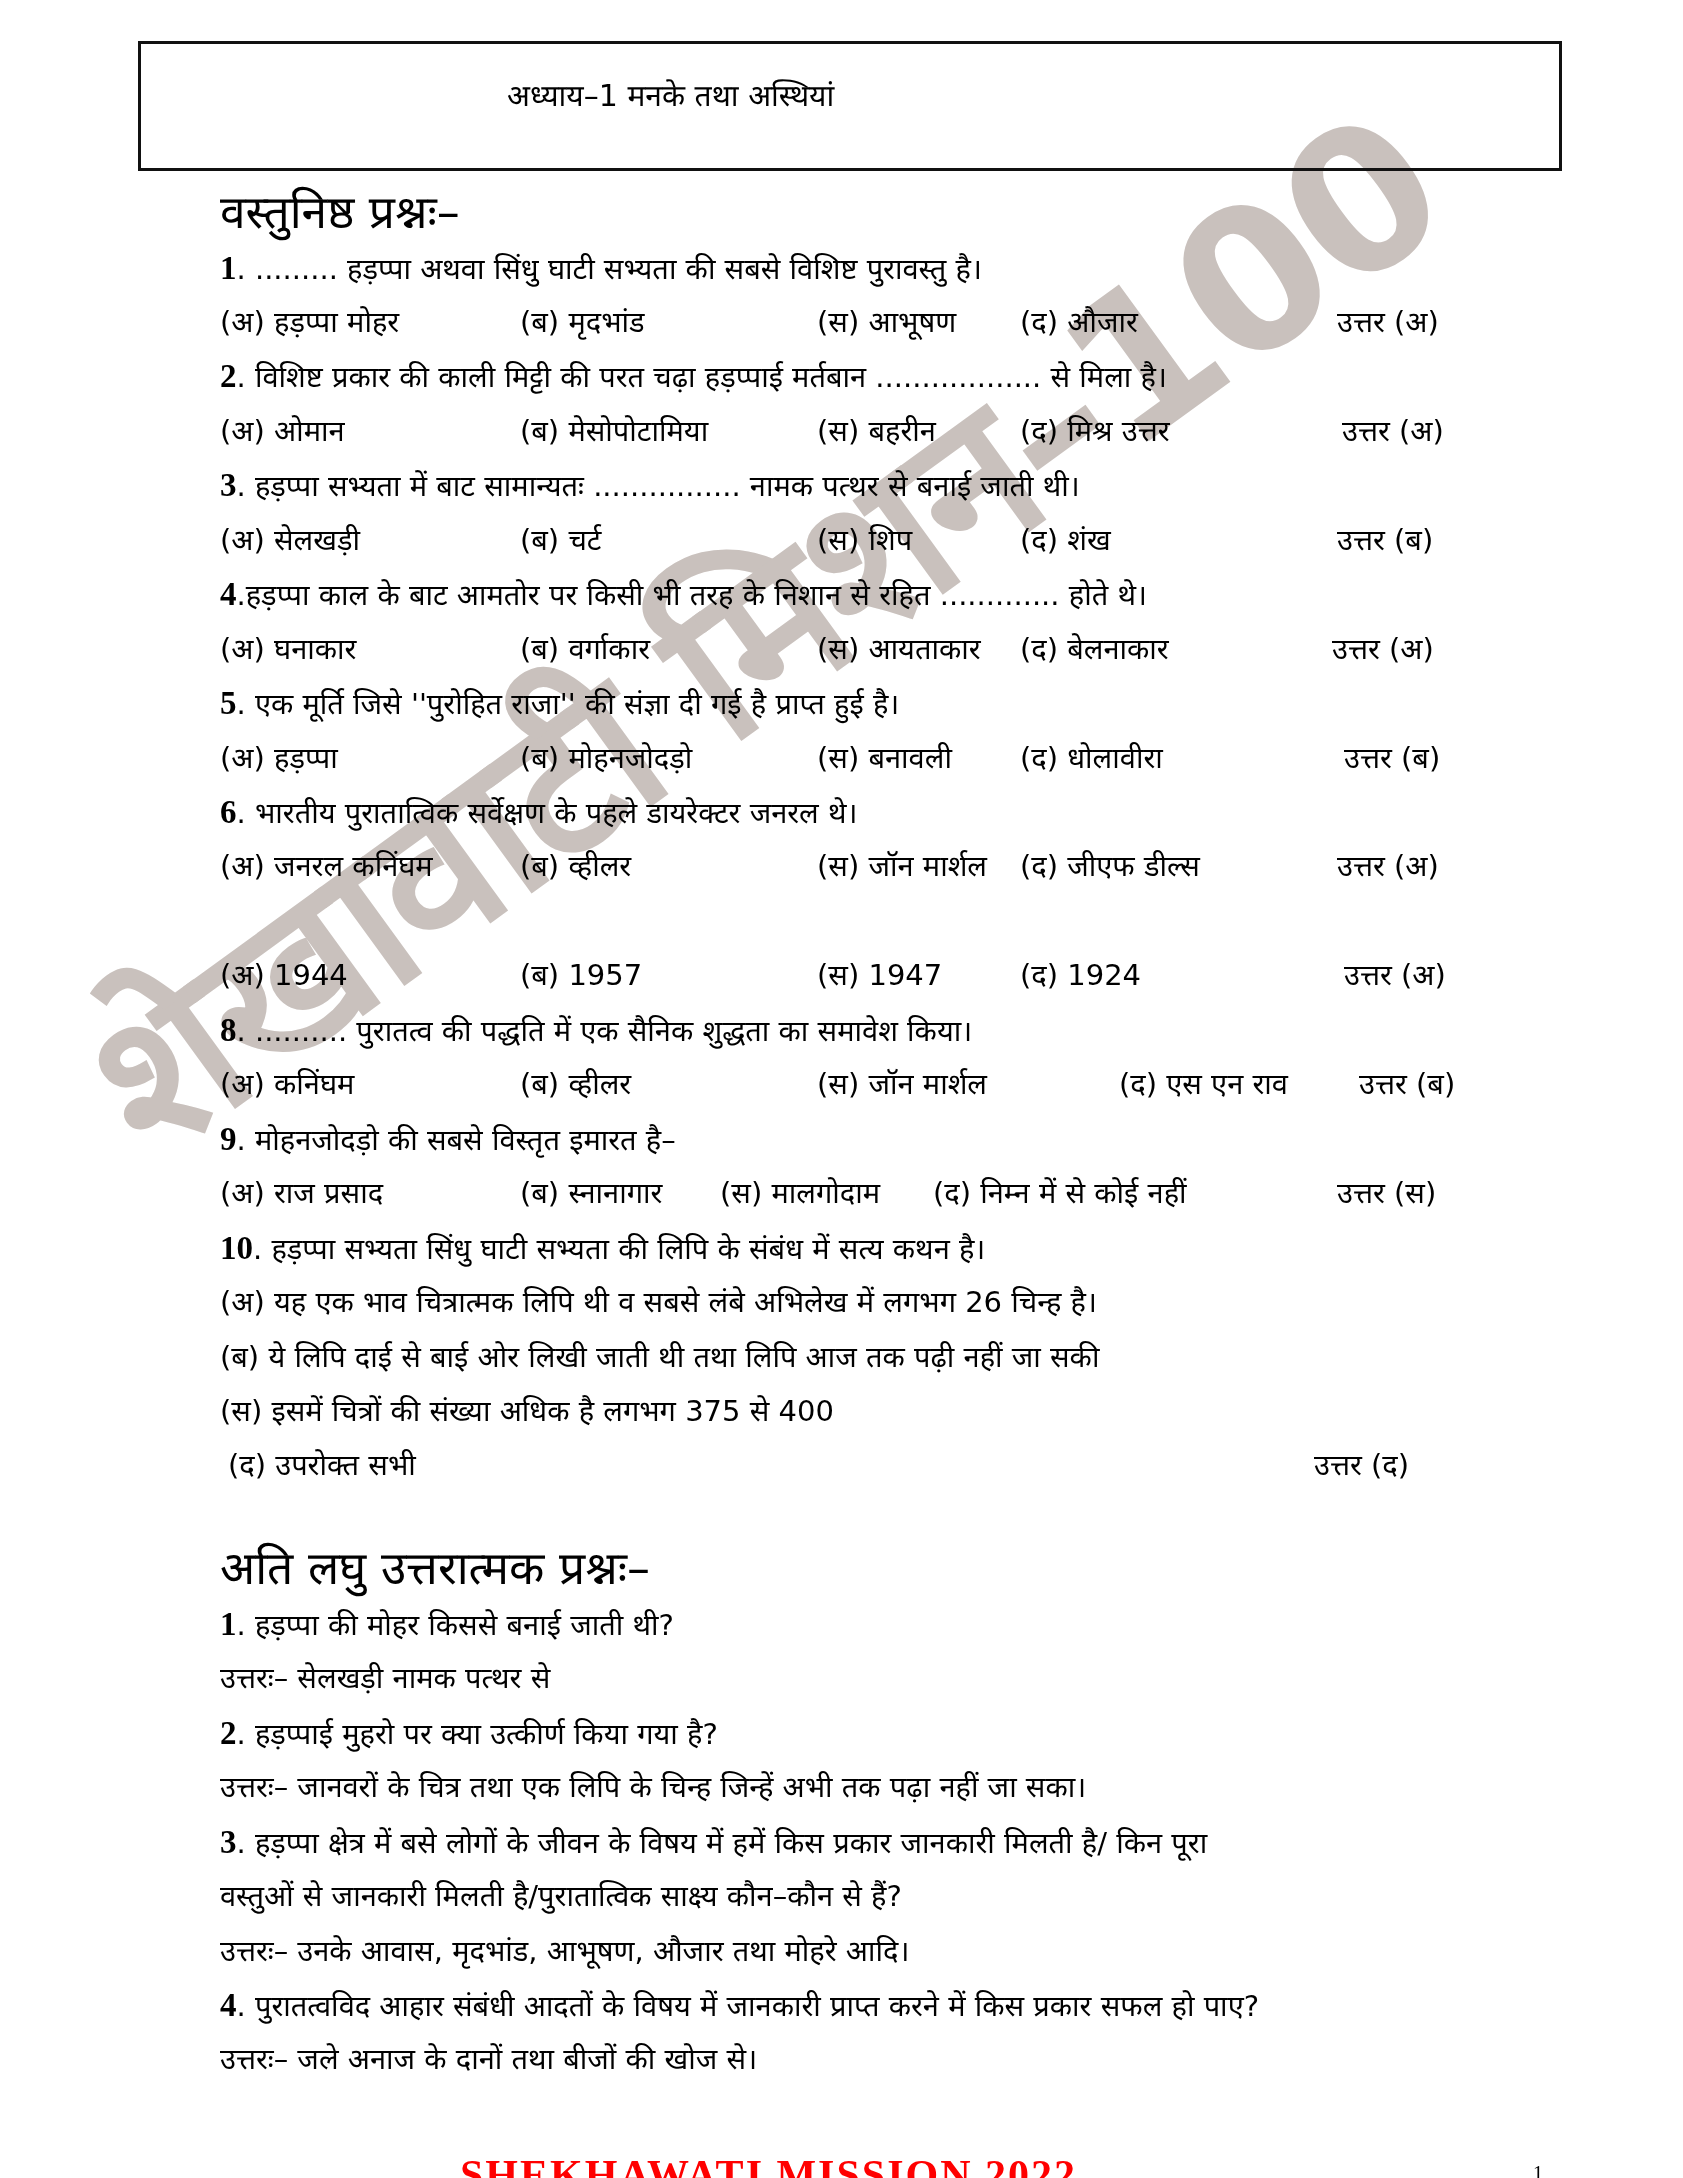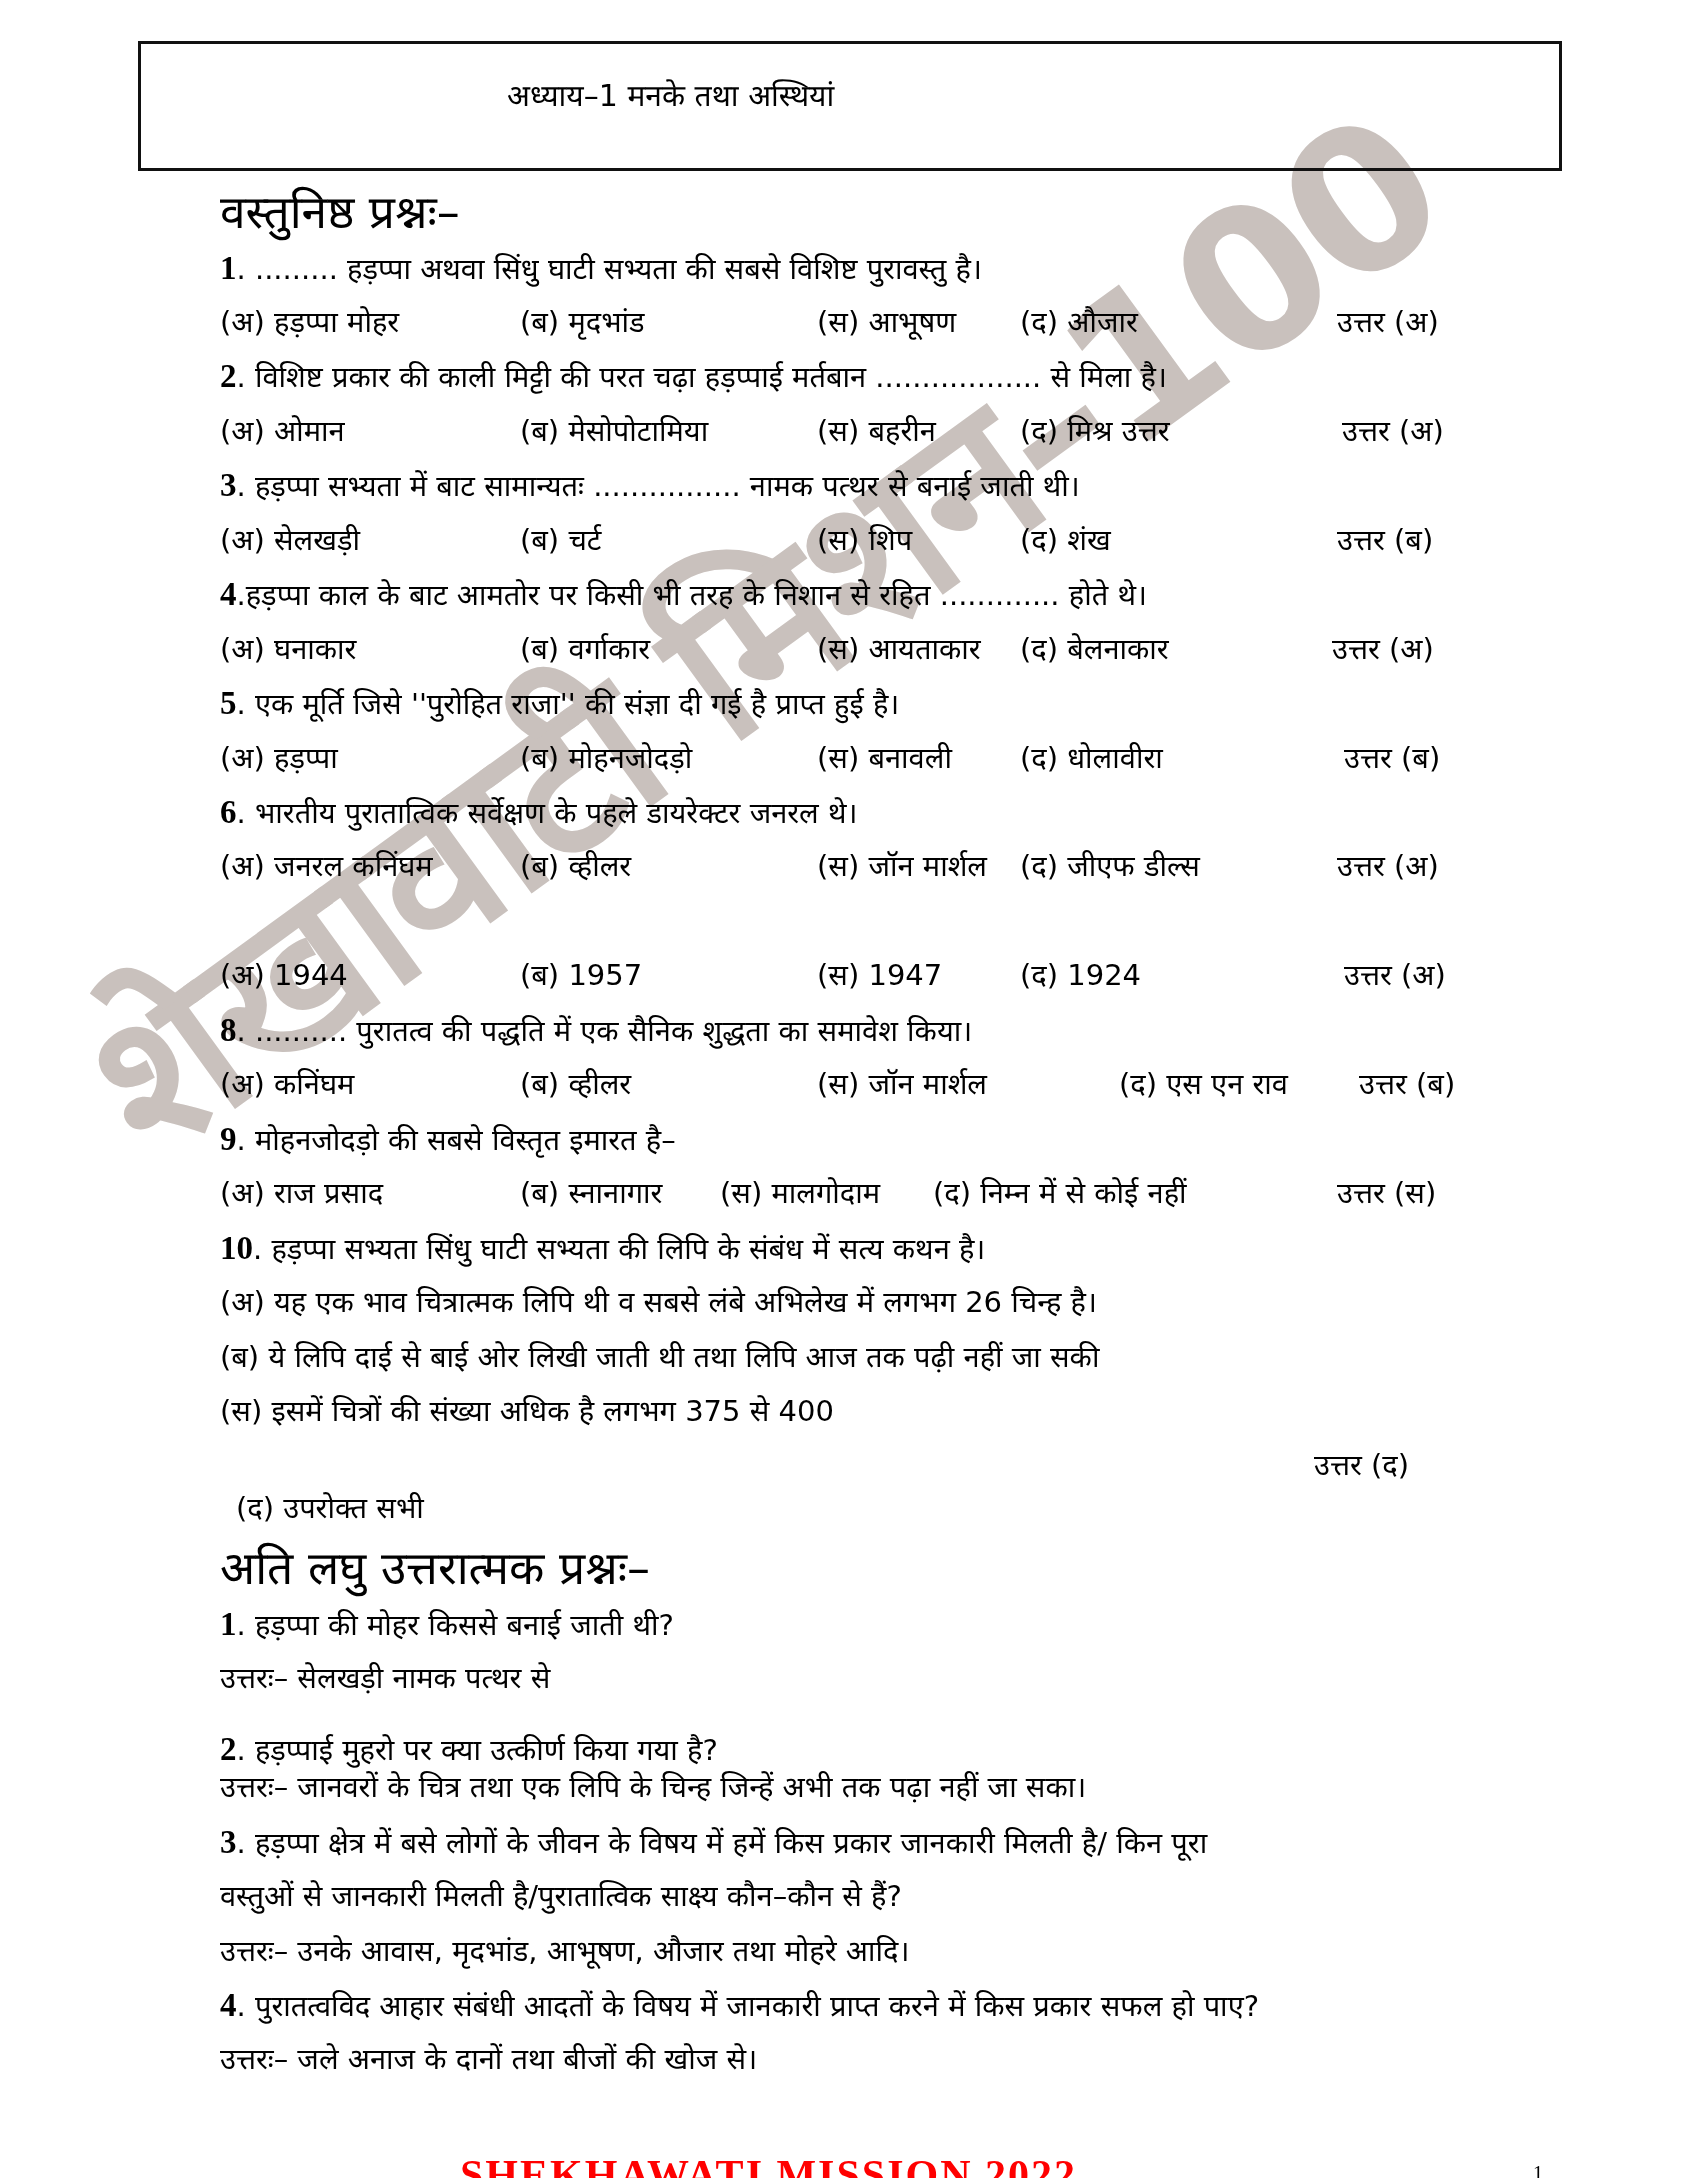--- a/index.html
+++ b/index.html
@@ -153,32 +153,32 @@
       <span class="ans" style="left:1117px;">उत्तर (स)</span>
     </div>
 
     <div class="line" style="top:1228px;">
       <span class="qnum">10</span><span>. हड़प्पा सभ्यता सिंधु घाटी सभ्यता की लिपि के संबंध में सत्य कथन है।</span>
     </div>
     <div class="line" style="top:1282px;">(अ) यह एक भाव चित्रात्मक लिपि थी व सबसे लंबे अभिलेख में लगभग 26 चिन्ह है।</div>
     <div class="line" style="top:1337px;">(ब) ये लिपि दाई से बाई ओर लिखी जाती थी तथा लिपि आज तक पढ़ी नहीं जा सकी</div>
     <div class="line" style="top:1391px;">(स) इसमें चित्रों की संख्या अधिक है लगभग 375 से 400</div>
     <div class="line" style="top:1445px; width:1247px;">
-      <span class="opt" style="left:16px;margin-top:43px;">(द) उपरोक्त सभी</span>
+      <span class="opt" style="left:8px;">(द) उपरोक्त सभी</span>
       <span class="ans" style="left:1094px;">उत्तर (द)</span>
     </div>
 
     <div class="line section-heading" style="top:1544px;">अति लघु उत्तरात्मक प्रश्नः–</div>
 
     <div class="line" style="top:1604px;">
       <span class="qnum">1</span><span>. हड़प्पा की मोहर किससे बनाई जाती थी?</span>
     </div>
     <div class="line" style="top:1658px;">उत्तरः– सेलखड़ी नामक पत्थर से</div>
 
-    <div class="line" style="top:1713px;margin-top:16px;">
+    <div class="line" style="top:1713px;">
       <span class="qnum">2</span><span>. हड़प्पाई मुहरो पर क्या उत्कीर्ण किया गया है?</span>
     </div>
     <div class="line" style="top:1767px;">उत्तरः– जानवरों के चित्र तथा एक लिपि के चिन्ह जिन्हें अभी तक पढ़ा नहीं जा सका।</div>
 
     <div class="line" style="top:1822px;">
       <span class="qnum">3</span><span>. हड़प्पा क्षेत्र में बसे लोगों के जीवन के विषय में हमें किस प्रकार जानकारी मिलती है/ किन पूरा</span>
     </div>
     <div class="line" style="top:1876px;"> वस्तुओं से जानकारी मिलती है/पुरातात्विक साक्ष्य कौन–कौन से हैं?</div>
     <div class="line" style="top:1931px;">उत्तरः– उनके आवास, मृदभांड, आभूषण, औजार तथा मोहरे आदि।</div>
 

